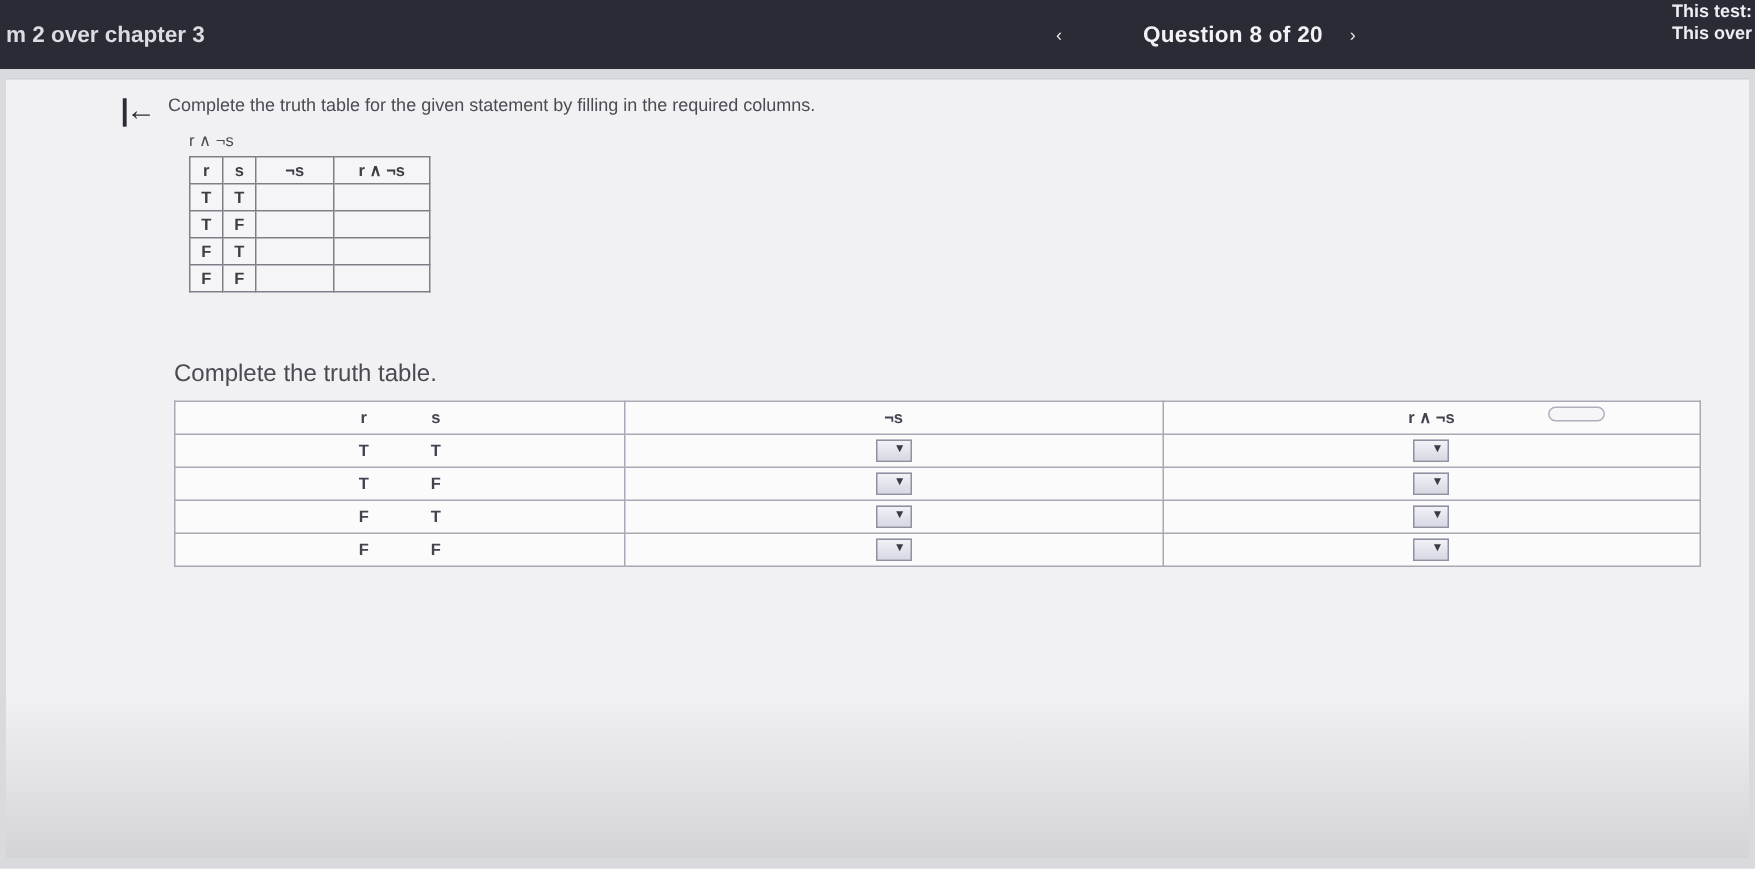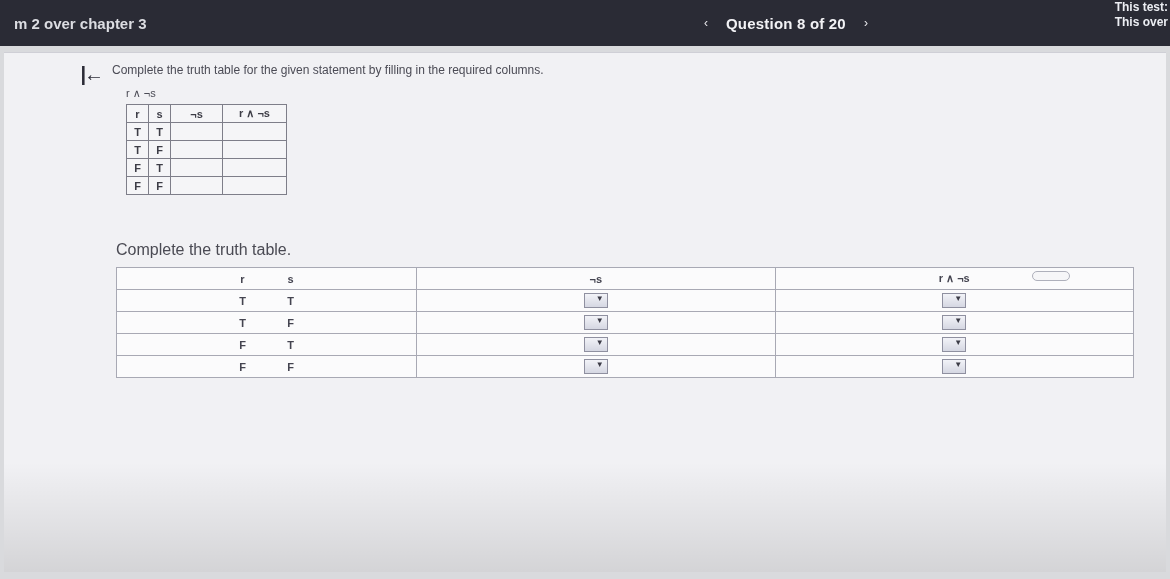--- a/index.html
+++ b/index.html
@@ -15,21 +15,21 @@
     height: 46px;
     display: flex;
     align-items: center;
     padding: 0 0 0 0;
     position: relative;
   }
   .topbar .bc {
     font-size: 15px;
     font-weight: 600;
     color: #dcdde2;
-    padding-left: 14px;
+    padding-left: 4px;
   }
   .qnav {
     position: absolute;
     left: 700px;
     top: 0;
     height: 46px;
     display: flex;
     align-items: center;
     gap: 14px;
     color: #f2f2f5;
@@ -37,20 +37,21 @@
   .qnav .arrow {
     font-size: 12px;
     color: #e8e8ec;
     cursor: pointer;
     padding: 4px;
   }
   .qnav .qlbl {
     font-size: 15px;
     font-weight: 700;
     letter-spacing: .2px;
+    margin-left: 36px;
   }
   .rightinfo {
     position: absolute;
     right: 0;
     top: 0;
     height: 30px;
     display: flex;
     flex-direction: column;
     justify-content: center;
     padding-right: 2px;

